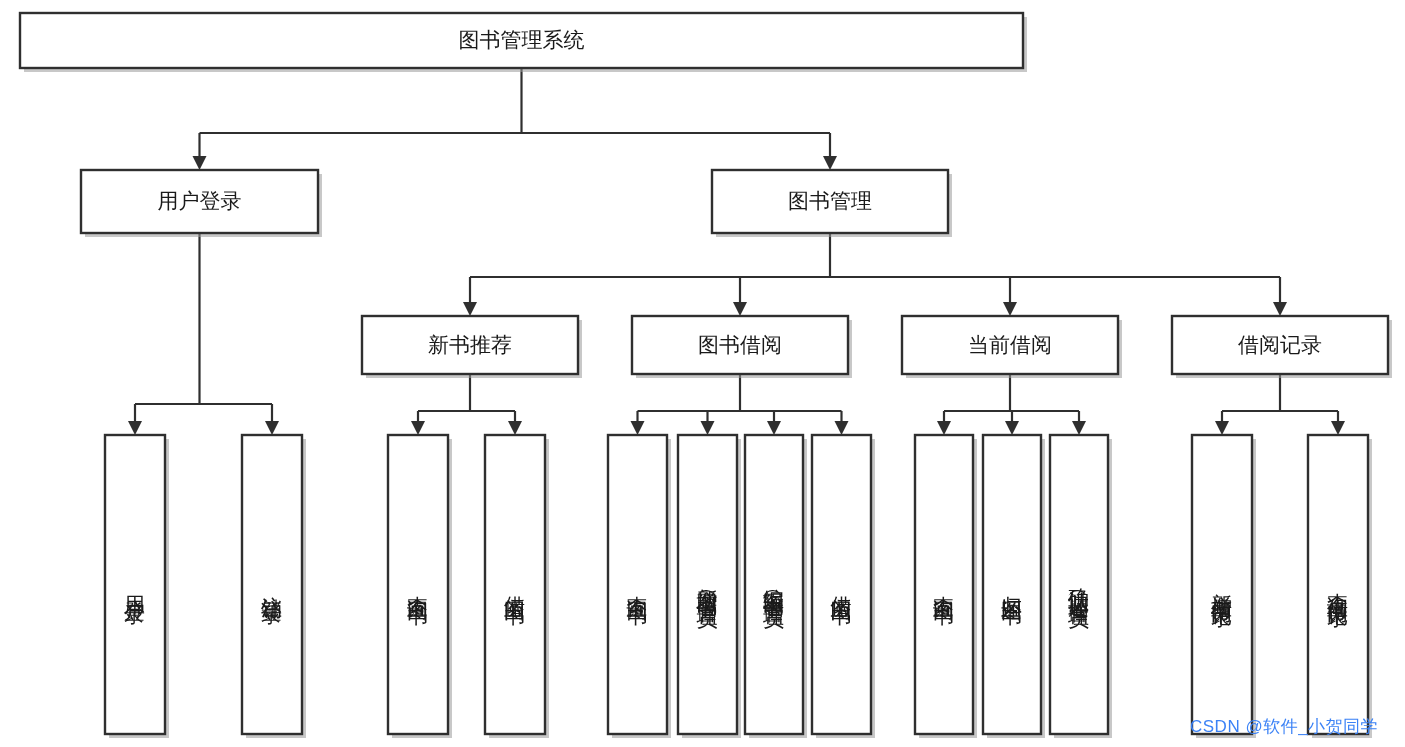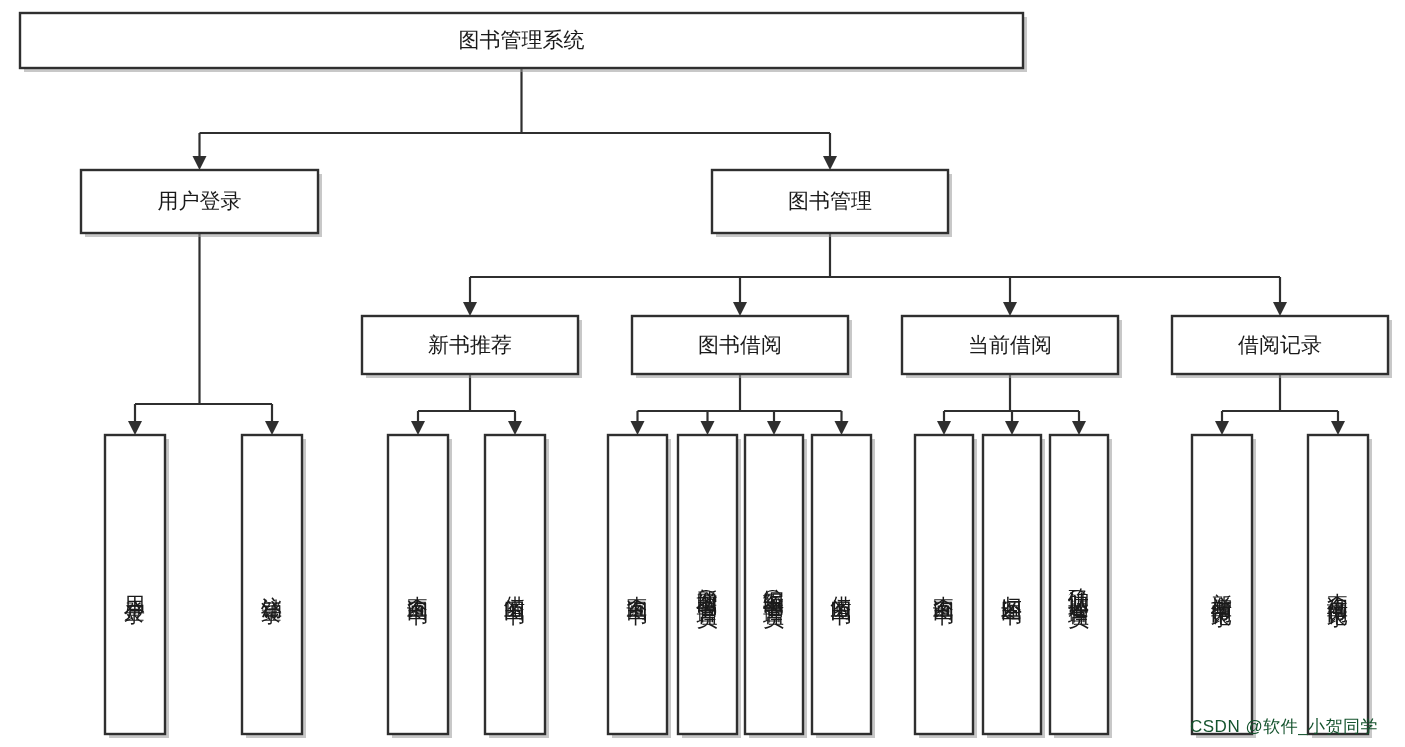--- a/index.html
+++ b/index.html
@@ -69,21 +69,21 @@
     align-items: center;
     justify-content: center;
     text-align: center;
     user-select: none;
     pointer-events: none;
   }
   .watermark {
     position: absolute;
     font-family: "Liberation Sans", "DejaVu Sans", sans-serif;
     font-size: 17px;
-    color: #14532d;
+    color: #3b82f6;
     letter-spacing: 0.5px;
     white-space: nowrap;
     user-select: none;
   }
 </style>
 </head>
 <body>
 
 <div id="diagram-root">
   <svg class="diagram-canvas" viewBox="0 0 1405 747">

